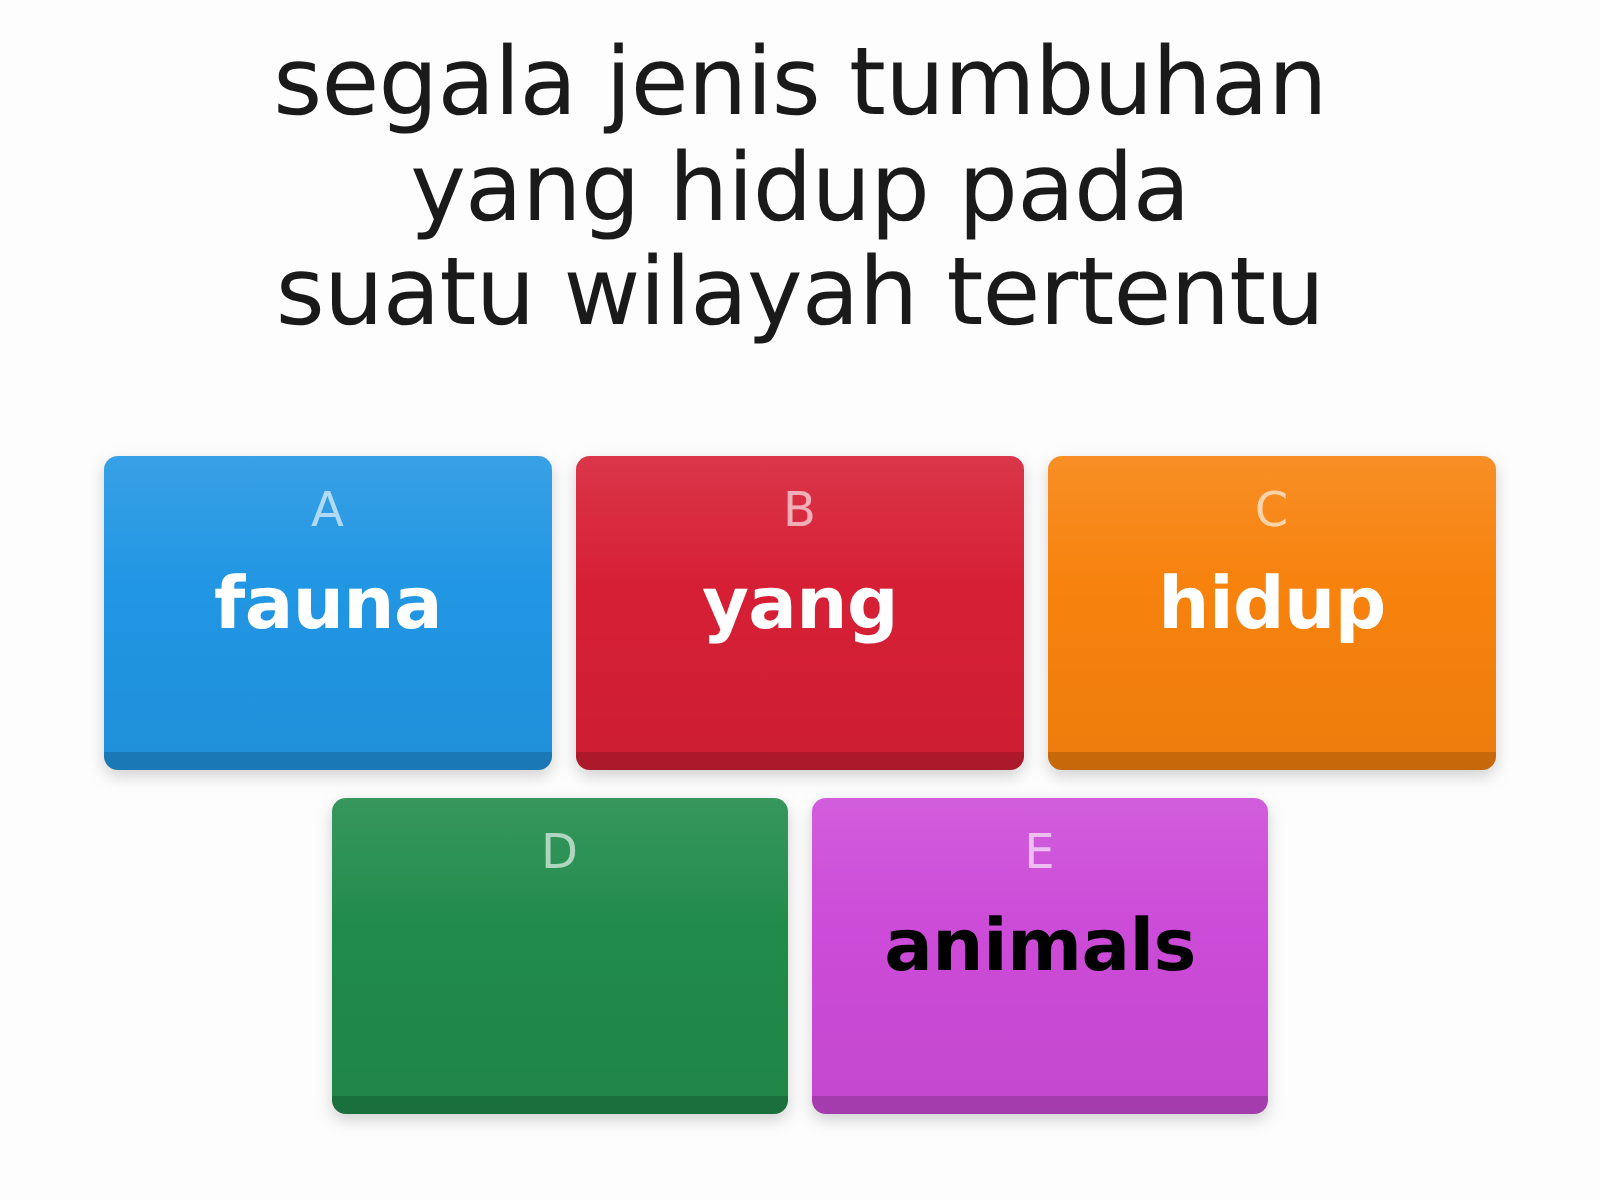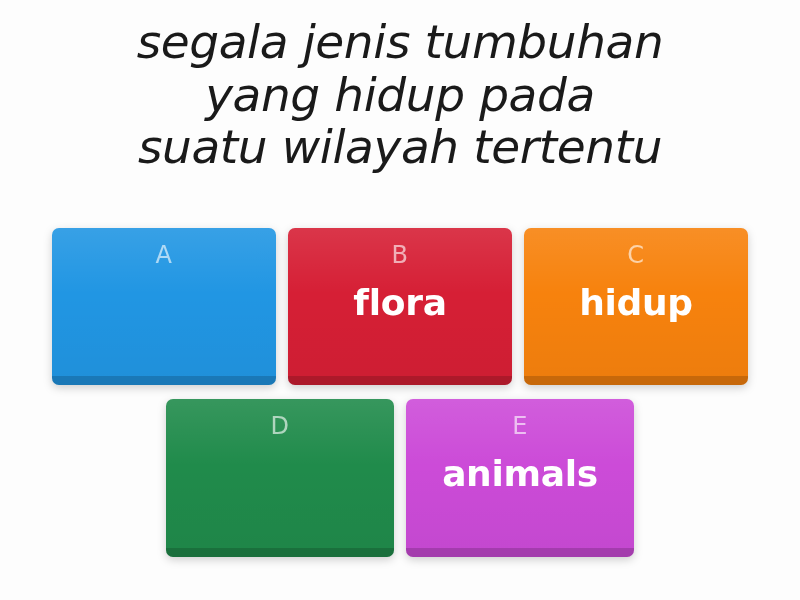--- a/index.html
+++ b/index.html
@@ -23,21 +23,20 @@
     display: flex;
     flex-direction: column;
     align-items: center;
   }
 
   
   .question-area {
     width: 700px;
     margin-top: 16px;
     text-align: center;
-    font-style: italic;
   }
   .question-text {
     font-family: "DejaVu Sans", "Liberation Sans", sans-serif;
     font-size: 47px;
     line-height: 1.12;
     font-weight: 400;
     color: #1a1a1a;
     letter-spacing: -0.4px;
     white-space: pre-line;
   }
@@ -131,41 +130,42 @@
 yang hidup pada
 suatu wilayah tertentu</div>
   </div>
 
   <div class="answers">
 
     <div class="answer-row row-1">
 
       <div class="answer-card" style="background: rgb(33, 150, 227);">
         <span class="card-letter" style="color: rgba(255, 255, 255, 0.62);">A</span>
+        <span class="card-label" style="color: rgb(255, 255, 255);">fauna</span>
       </div>
 
       <div class="answer-card" style="background: rgb(214, 31, 53);">
         <span class="card-letter" style="color: rgba(255, 255, 255, 0.62);">B</span>
-        <span class="card-label" style="color: rgb(255, 255, 255);">flora</span>
+        <span class="card-label" style="color: rgb(255, 255, 255);">yang</span>
       </div>
 
       <div class="answer-card" style="background: rgb(247, 130, 13);">
         <span class="card-letter" style="color: rgba(255, 255, 255, 0.62);">C</span>
         <span class="card-label" style="color: rgb(255, 255, 255);">hidup</span>
       </div>
 
     </div>
 
     <div class="answer-row row-2">
 
       <div class="answer-card" style="background: rgb(32, 139, 75);">
         <span class="card-letter" style="color: rgba(255, 255, 255, 0.62);">D</span>
       </div>
 
       <div class="answer-card" style="background: rgb(204, 75, 216);">
         <span class="card-letter" style="color: rgba(255, 255, 255, 0.62);">E</span>
-        <span class="card-label" style="color: #ffffff;">animals</span>
+        <span class="card-label" style="color: #000000;">animals</span>
       </div>
 
     </div>
 
   </div>
 </div>
 
 </body></html>

